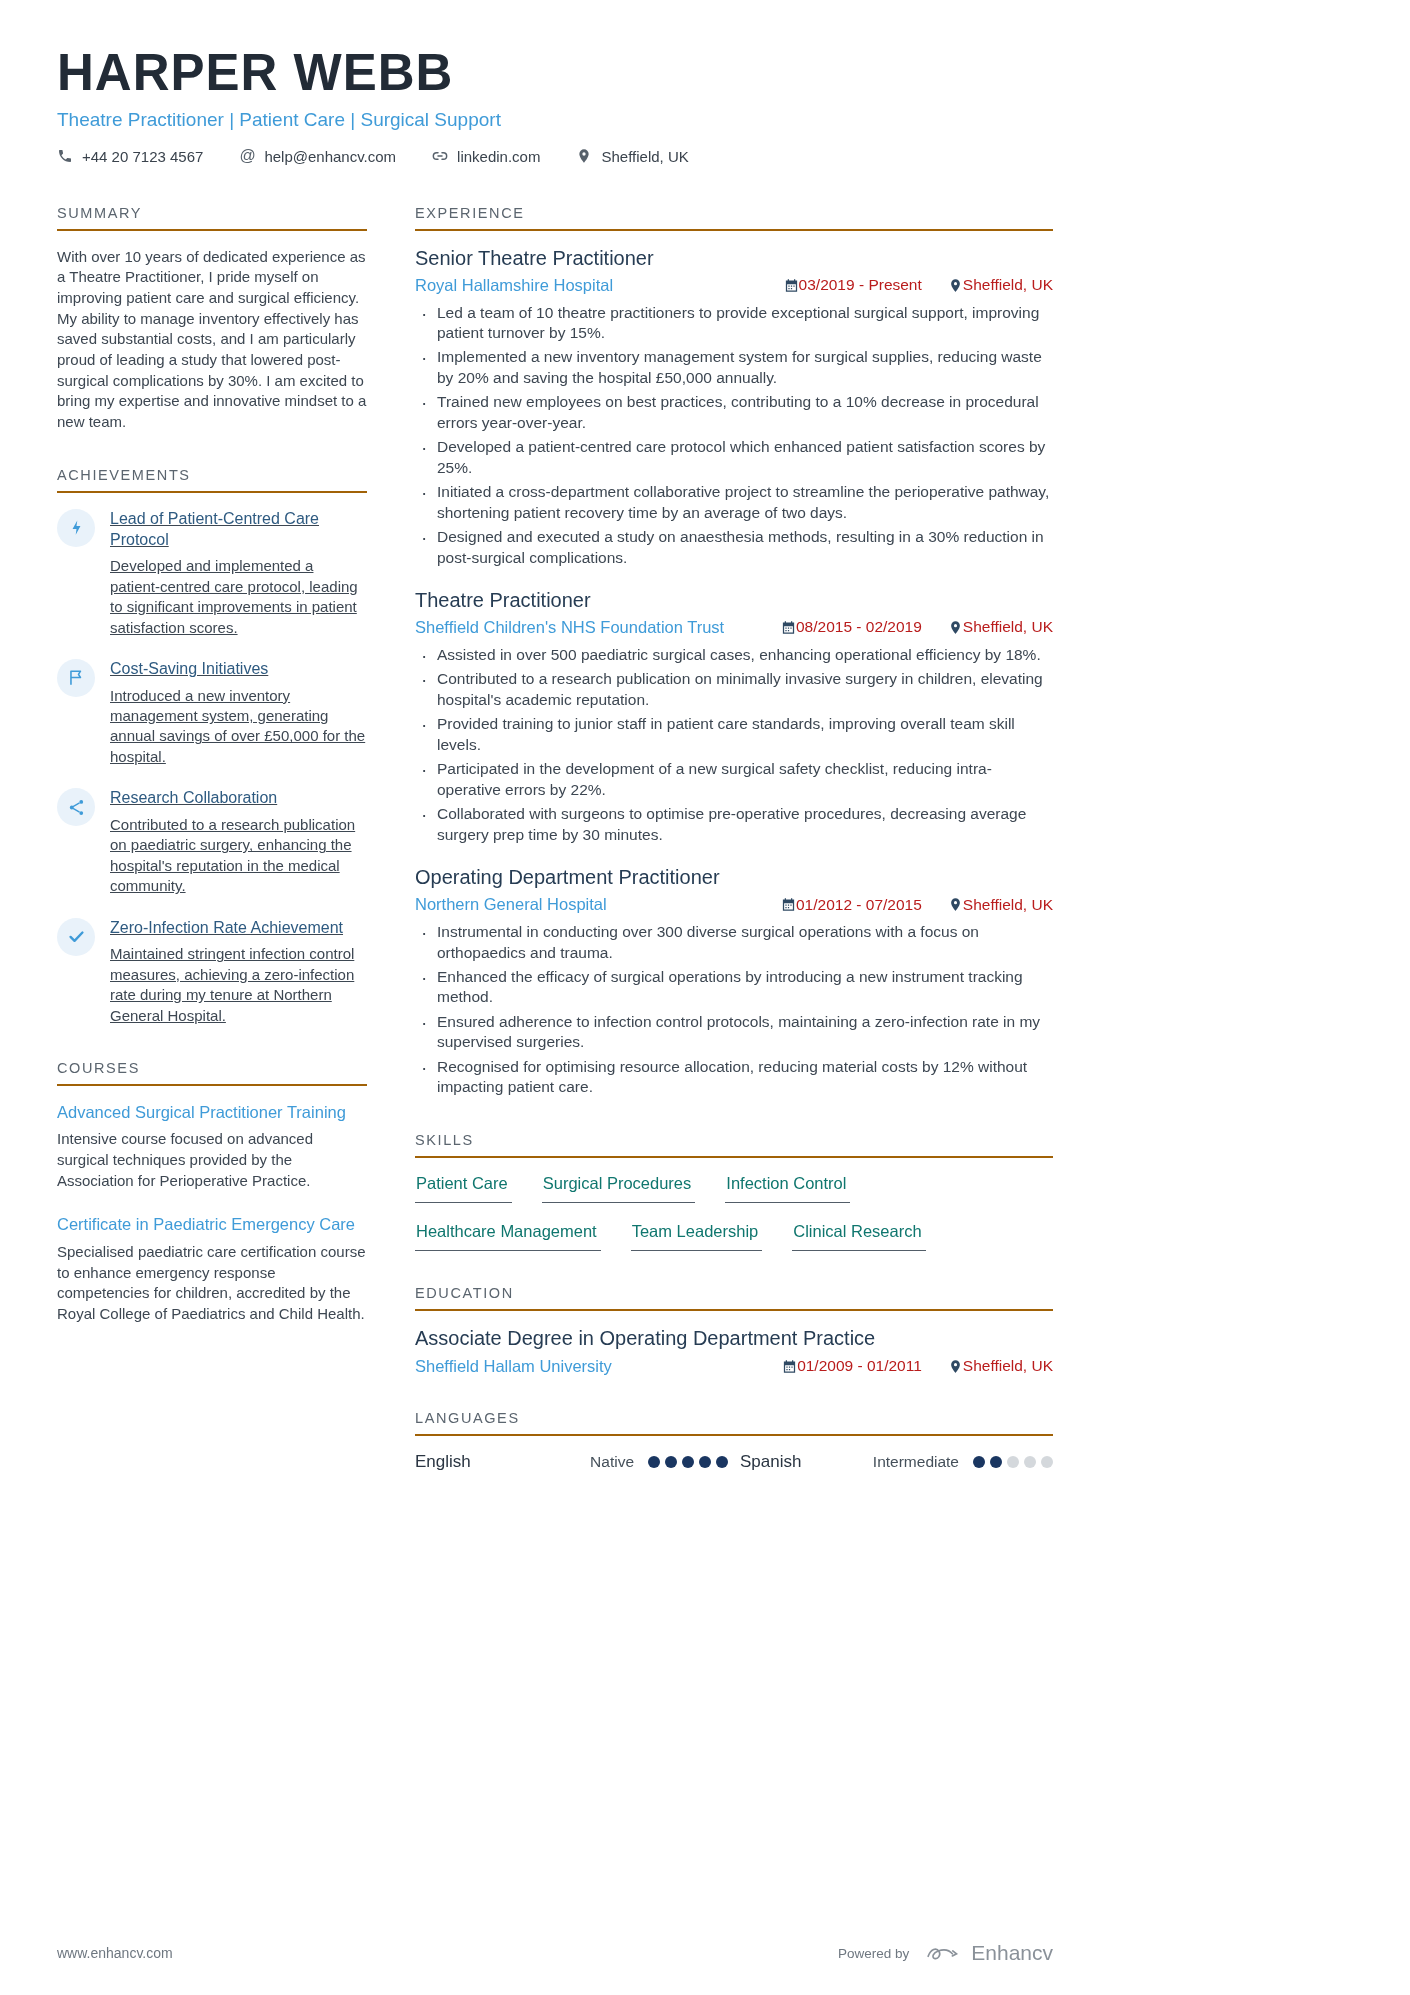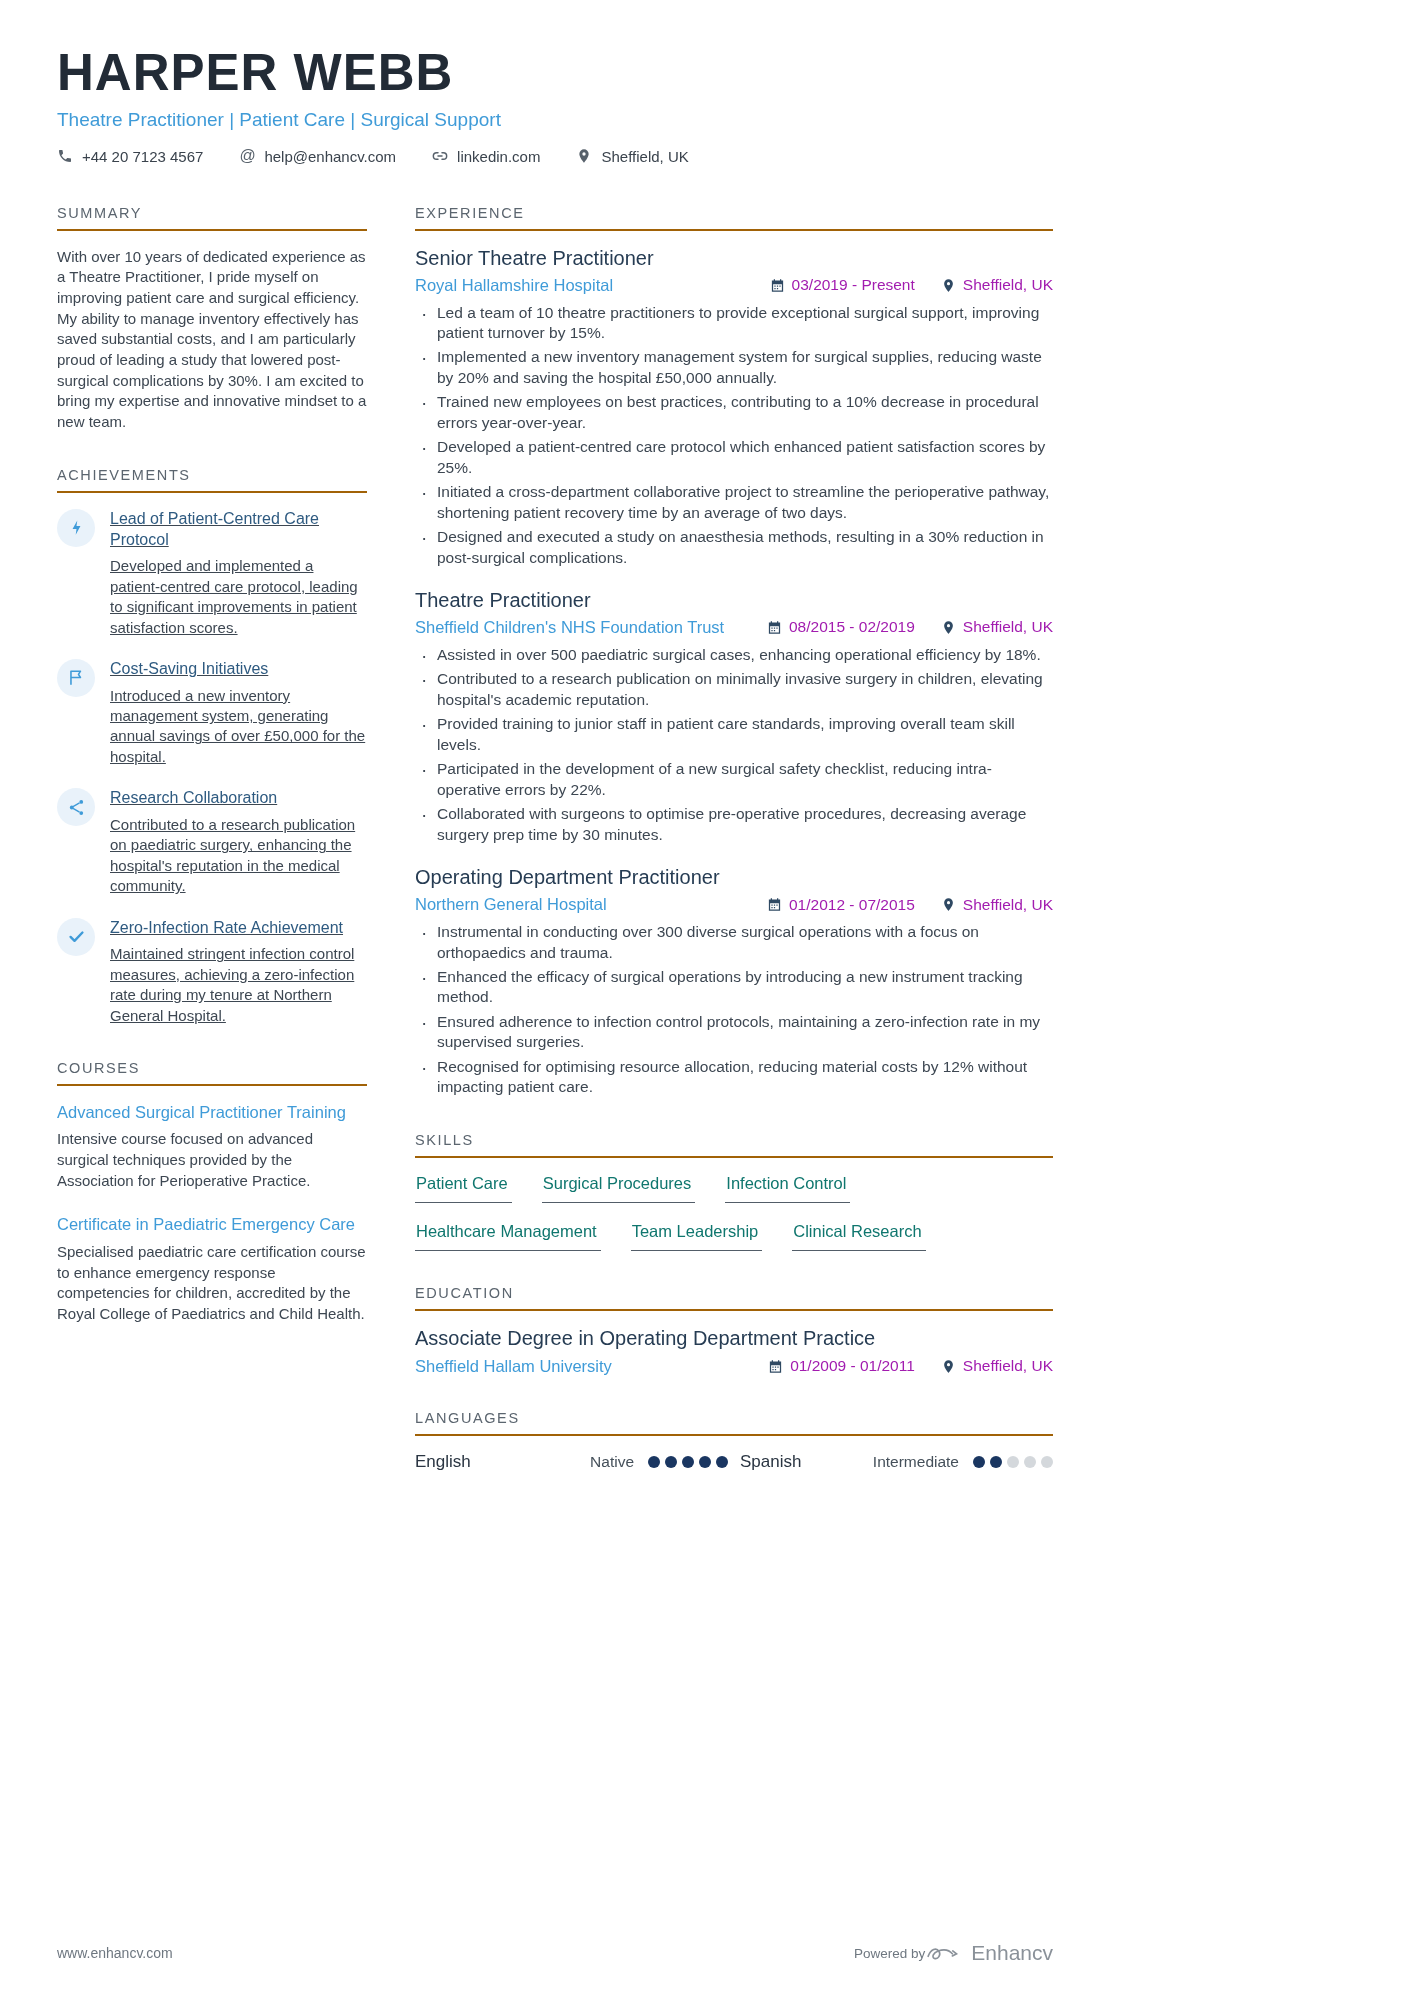--- a/index.html
+++ b/index.html
@@ -43,21 +43,21 @@
   
   .course { margin-bottom:23px; }
   .course-title { font-size:16.5px; color:var(--accent-blue,#3f9bd8); line-height:1.3; margin-bottom:6px; }
 
   
   .job { margin-bottom:21px; }
   .job-title { font-size:20px; font-weight:400; color:#263c53; margin-bottom:6px; }
   .job-meta { display:flex; align-items:center; margin-bottom:8px; }
   .company { font-size:16.5px; color:var(--accent-blue,#3f9bd8); }
   .meta-right { margin-left:auto; display:flex; align-items:center; gap:26px; }
-  .meta { display:flex; align-items:center; gap:7px; font-size:15.5px; color:#a21caf; }
+  .meta { display:flex; align-items:center; font-size:15.5px; color:#b91c1c; }
   .micon { width:15px; height:15px; color:#2f4963; display:inline-flex; flex:none; }
   .micon svg { width:100%; height:100%; }
   .bullets { list-style:none; }
   .bullets li { position:relative; padding-left:22px; font-size:15.5px; line-height:1.32; margin-bottom:4px; color:#3d4752; }
   .bullets li::before { content:"\00B7"; position:absolute; left:6px; top:-2px; font-size:19px; color:#3d4752; }
 
   
   .skill-row { display:flex; margin-bottom:19px; }
   .skill { font-size:16.5px; color:#0f766e; padding:0 4px 9px 1px; border-bottom:1px solid #525d68; margin-right:30px; }
 
@@ -70,21 +70,21 @@
   .lang-name { font-size:17px; color:#2a3542; flex:1; }
   .lang-level { font-size:15.5px; color:#45505a; margin-right:14px; white-space:nowrap; }
   .dots { display:flex; gap:5px; }
   .dot { width:12px; height:12px; border-radius:50%; background:var(--dot-empty,#d4d8dc); }
   .dot.filled { background:var(--dot-filled,#1a3661); }
 
   
   .footer { position:absolute; left:57px; right:357px; bottom:30px;
             display:flex; align-items:center; justify-content:space-between; }
   .site { font-size:14px; color:#6e7780; }
-  .powered { display:flex; align-items:center; gap:0; color:#6e7780; font-size:13.5px; }
+  .powered { display:flex; align-items:center; gap:16px; color:#6e7780; font-size:13.5px; }
   .brand { display:flex; align-items:center; gap:8px; color:#8a9199; }
   .brand svg { width:38px; height:20px; }
   .brand-name { font-size:21px; color:#8a9199; }
 </style>
 </head>
 <body>
 
 <div class="page">
 
   <header>

